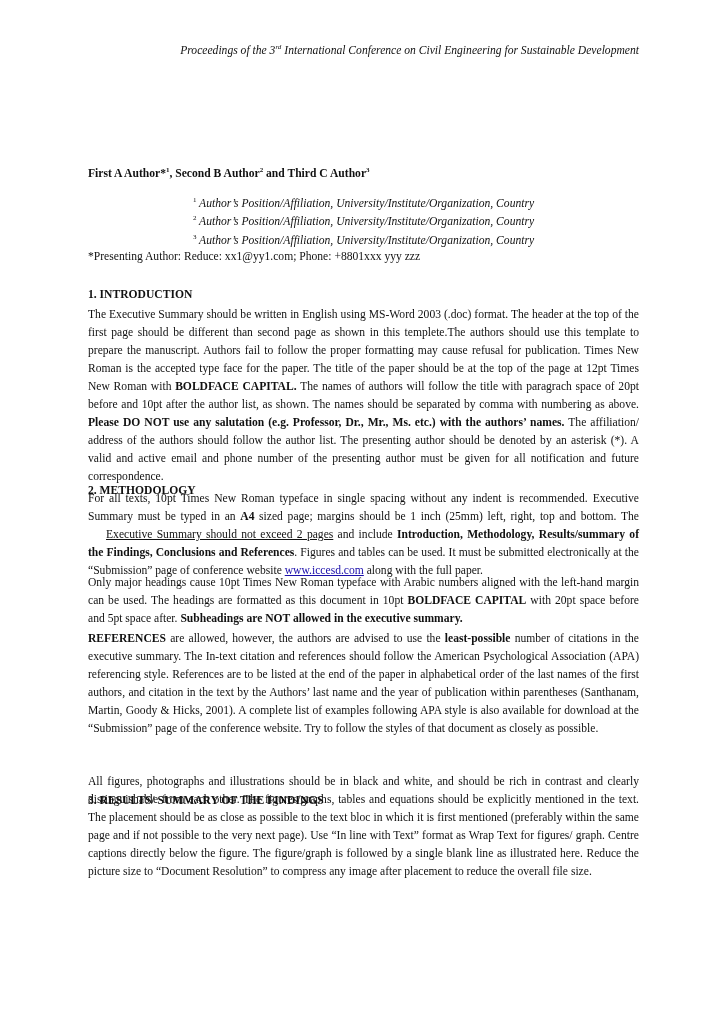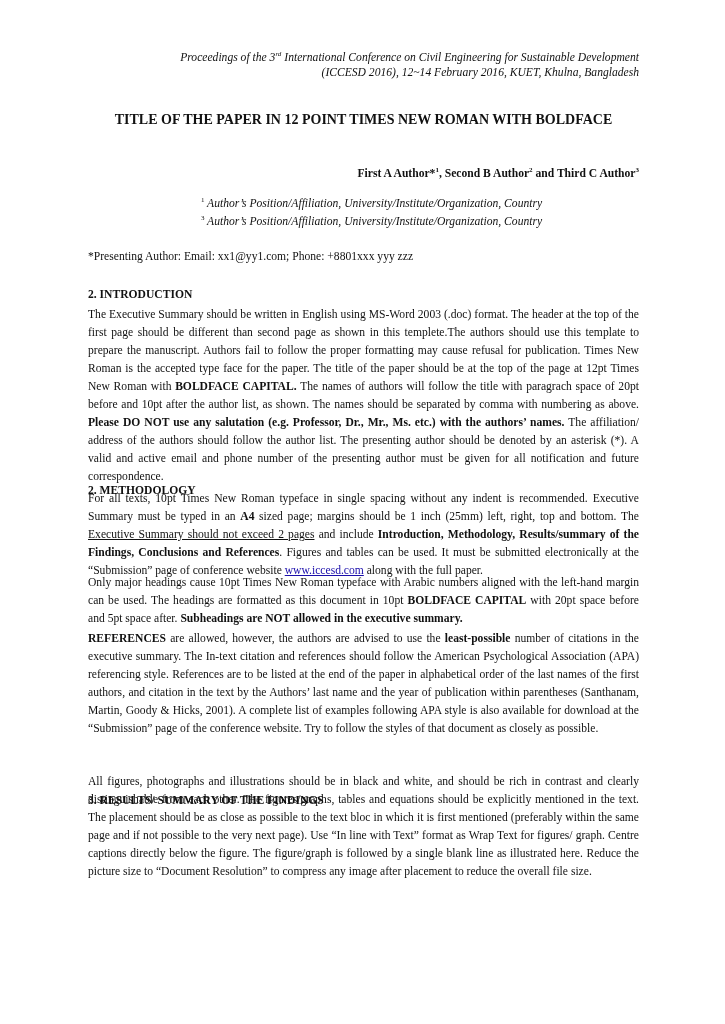--- a/index.html
+++ b/index.html
@@ -1,63 +1,62 @@
 <!DOCTYPE html>
 <html><head>
 <meta charset="utf-8">
 <style>
   html, body { margin: 0; padding: 0; background: #ffffff; }
   body { width: 725px; height: 1024px; position: relative; overflow: hidden;
          font-family: "Liberation Serif", "DejaVu Serif", serif; color: #111; }
   .page { position: absolute; left: 88px; top: 0; width: 551px; }
-  .header { position: absolute; top: 47px; right: 0; width: 551px; text-align: right;
+  .header { position: absolute; top: 40px; right: 0; width: 551px; text-align: right;
             font-style: italic; font-size: 11.6px; line-height: 15px; }
   .header sup { font-size: 7px; }
   .title { position: absolute; top: 111px; left: 0; width: 551px; text-align: center;
            font-weight: bold; font-size: 14px; line-height: 17px; }
-  .authors { position: absolute; top: 166px; left: 0; width: 551px; text-align: right;
+  .authors { position: absolute; top: 166px; left: 0; width: 551px; text-align: left;
              font-weight: bold; font-size: 11.6px; }
   .authors sup { font-size: 7px; }
-  .affils { position: absolute; top: 193px; left: 8px; width: 551px; text-align: center;
+  .affils { position: absolute; top: 193px; left: 0; width: 551px; text-align: center;
             font-style: italic; font-size: 11.6px; line-height: 14.5px; }
   .affils sup { font-size: 7px; font-style: normal; }
   .presenting { position: absolute; top: 250px; left: 0; font-size: 11.6px; }
   .section-heading { position: absolute; left: 0; font-weight: bold; font-size: 11.6px; }
   .para { position: absolute; left: 0; width: 551px; font-size: 11.6px; line-height: 18px;
           text-align: justify; }
   .para b { font-weight: bold; }
   .link { color: #1a0dab; text-decoration: underline; }
-  .ul { text-decoration: underline; }
+  .ul { text-decoration: underline; margin-left: 18px; }
 </style>
 </head>
 <body>
 
 <div class="page">
 
   <div class="header">
     <div><span>Proceedings of the 3</span><sup>rd</sup><span> International Conference on Civil Engineering for Sustainable Development</span></div>
-    <div>(ICCESD 2016), 12~14 February 2016, KUET, Khulna, Bangladesh</div>
   </div>
 
   <div class="title">
-    <div>TITLE OF THE PAPER IN 12 POINT TIMES NEW ROMAN WITH BOLDFACE</div>
   </div>
 
   <div class="authors">
     <span>First A Author*</span><sup>1</sup><span>, </span><span>Second B Author</span><sup>2</sup><span> and </span><span>Third C Author</span><sup>3</sup>
   </div>
 
   <div class="affils">
     <div><sup>1</sup><span> Author’s Position/Affiliation, University/Institute/Organization, Country</span></div>
+    <div><sup>2</sup><span> Author’s Position/Affiliation, University/Institute/Organization, Country</span></div>
     <div><sup>3</sup><span> Author’s Position/Affiliation, University/Institute/Organization, Country</span></div>
   </div>
 
-  <div class="presenting">*Presenting Author: Email: xx1@yy1.com; Phone: +8801xxx yyy zzz</div>
+  <div class="presenting">*Presenting Author: Reduce: xx1@yy1.com; Phone: +8801xxx yyy zzz</div>
 
-  <div class="section-heading" style="top:288px;">2.  INTRODUCTION</div>
+  <div class="section-heading" style="top:288px;">1.  INTRODUCTION</div>
   <div class="para" style="top:306px;"><span>The Executive Summary should be written in English using MS-Word 2003 (.doc) format. The header at the top of the first page should be  different than second page as shown in this templete.The authors should use this template to prepare the manuscript. Authors fail to follow the proper formatting may cause refusal for publication. Times New Roman is the accepted type face for the paper. The title of the paper should be at the top of the page at 12pt Times New Roman with </span><b>BOLDFACE CAPITAL.</b><span> The names of authors will follow the title with paragrach space of 20pt before and 10pt after the author list, as shown. The names should be separated by comma with numbering as above. </span><b>Please DO NOT use any salutation (e.g. Professor, Dr., Mr., Ms. etc.) with the authors’ names.</b><span> The affiliation/ address of the authors should follow the author list. The presenting author should be denoted by an asterisk (*). A valid and active email and phone number of the presenting author must be given for all notification and future correspondence.</span></div>
 
   <div class="section-heading" style="top:484px;">2.  METHODOLOGY</div>
   <div class="para" style="top:490px;"><span>For all texts, 10pt Times New Roman typeface in single spacing without any indent is recommended.  Executive Summary must be typed in an </span><b>A4</b><span> sized page; margins should be 1 inch (25mm) left, right, top and bottom. The </span><span class="ul">Executive Summary should not exceed 2 pages</span><span> and include </span><b>Introduction, Methodology, Results/summary of the Findings, Conclusions and References</b><span>.  Figures and tables can be used. It must be submitted electronically at the “Submission” page of conference website </span><a class="link">www.iccesd.com</a><span> along with the full paper.</span></div>
 
   <div class="para" style="top:574px;"><span>Only major headings cause 10pt Times New Roman typeface with Arabic numbers aligned with the left-hand margin can be used. The headings are formatted as this document in 10pt </span><b>BOLDFACE CAPITAL</b><span> with 20pt space before and 5pt space after. </span><b>Subheadings are NOT allowed in the executive summary.</b></div>
 
   <div class="para" style="top:630px;"><b>REFERENCES</b><span> are allowed, however, the authors are advised to use the </span><b>least-possible</b><span> number of citations in the executive summary. The In-text citation and references should follow the American Psychological Association (APA) referencing style.  References are to be listed at the end of the paper in alphabetical order of the last names of the first authors, and citation in the text by the Authors’ last name and the year of publication within parentheses (Santhanam, Martin, Goody &amp; Hicks, 2001). A complete list of examples following APA style is also available for download at the “Submission” page of the conference website. Try to follow the styles of that document as closely as possible.</span></div>
 
   <div class="section-heading" style="top:794px;">3.  RESULTS/ SUMMARY OF THE FINDINGS</div>

